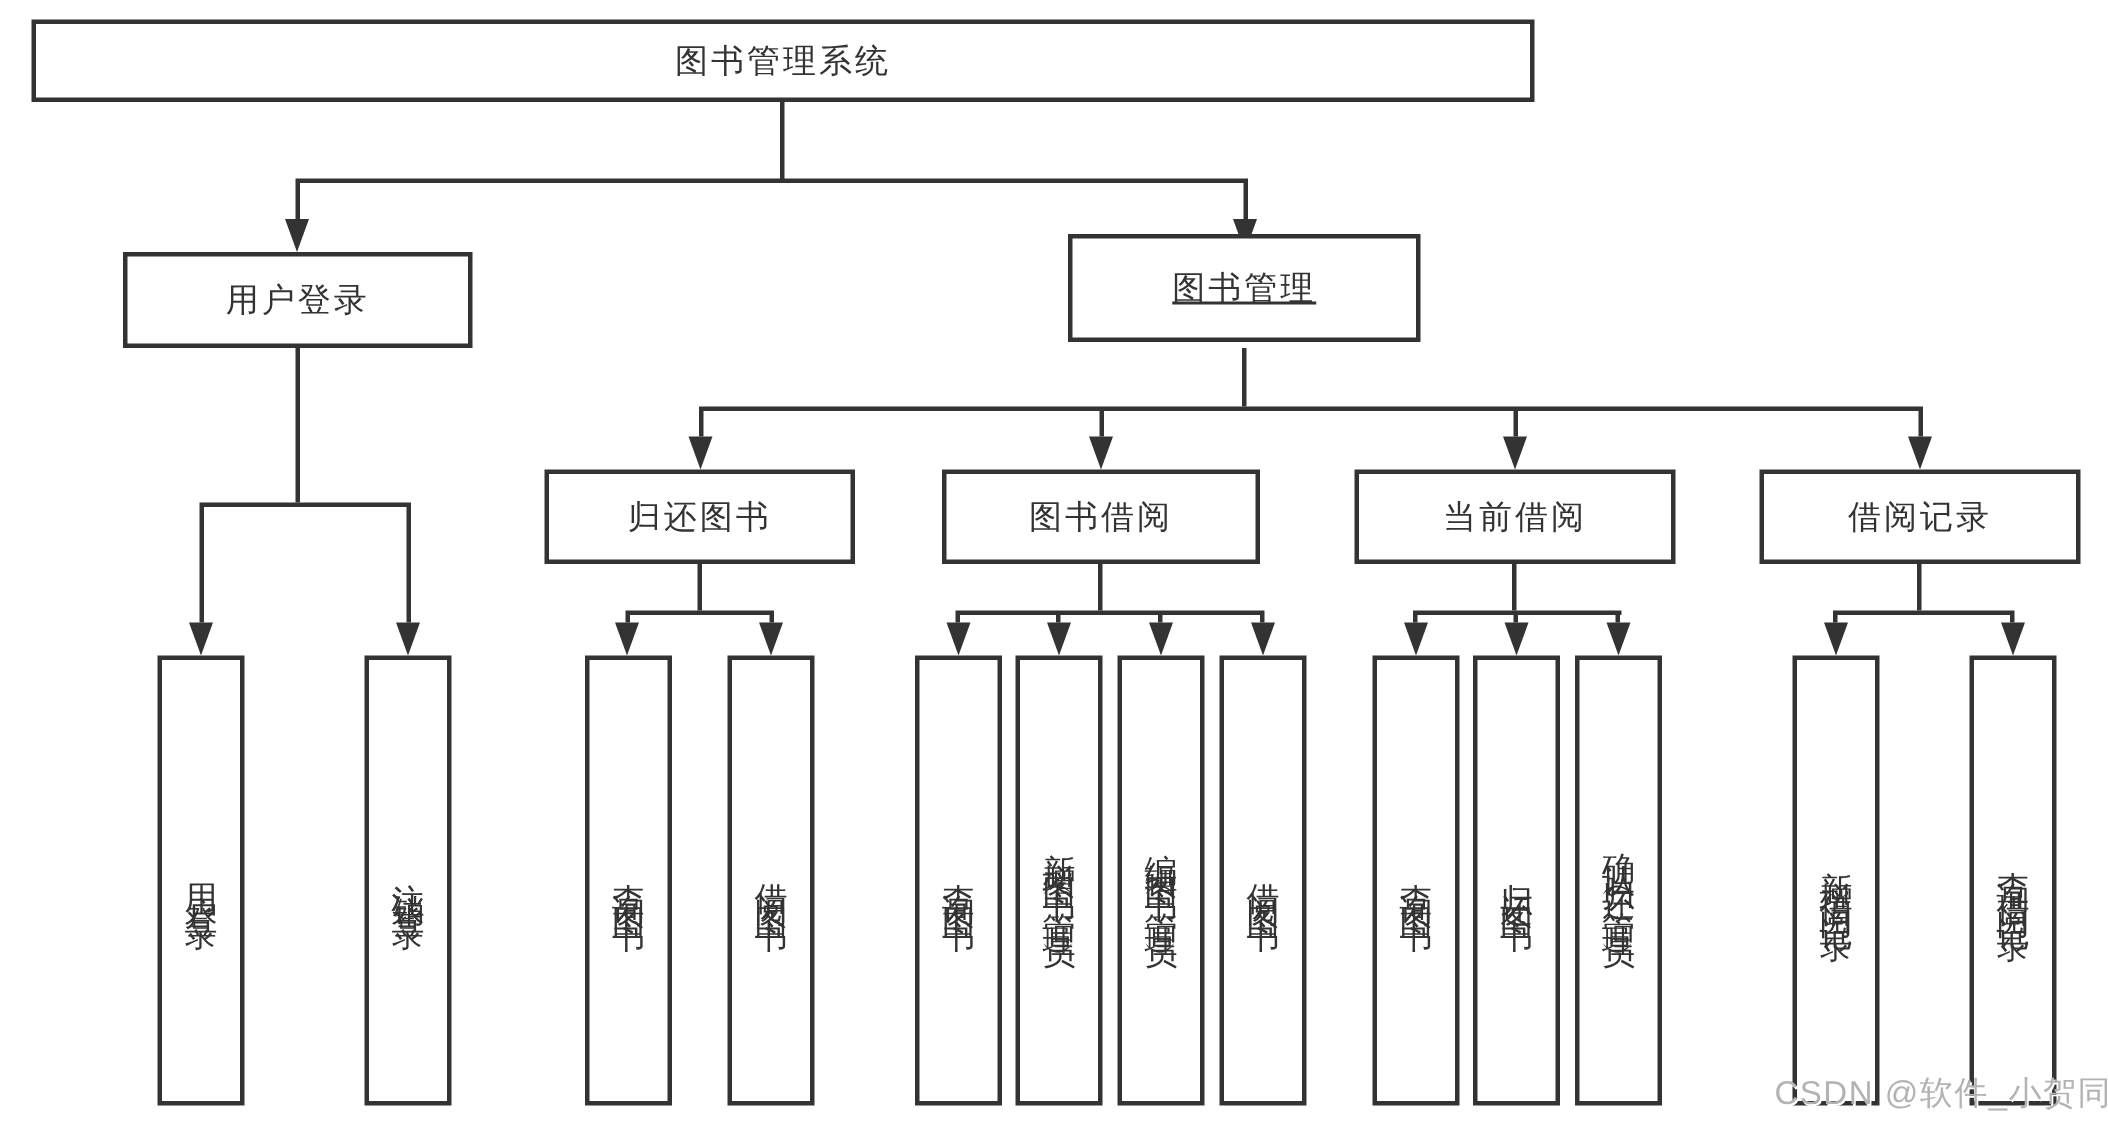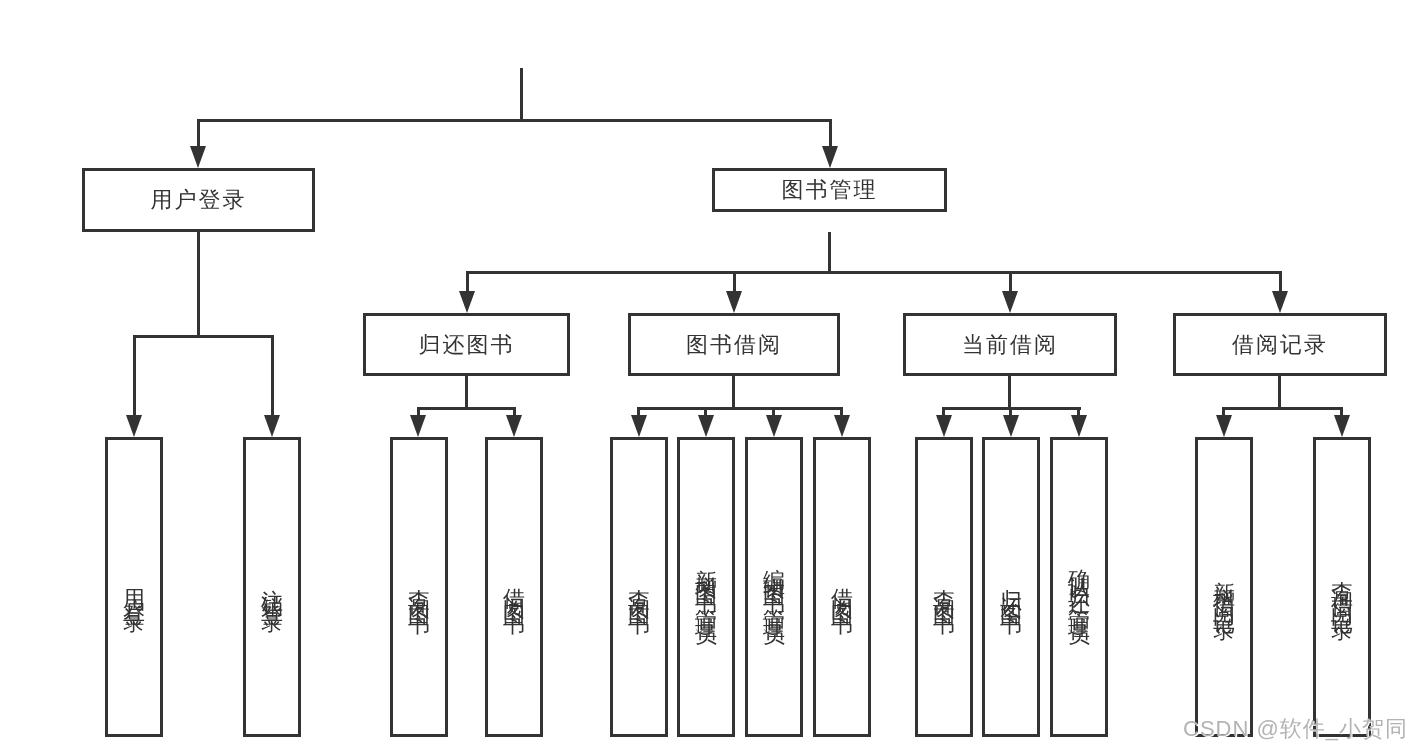--- a/index.html
+++ b/index.html
@@ -54,32 +54,35 @@
     z-index: 5;
     text-shadow: 1px 1px 0 #ffffff;
     white-space: nowrap;
   }
 </style>
 </head>
 <body>
 
 <div id="canvas">
 
+  <div class="box" style="left:21px; top:13px; width:1002px; height:55px;">
+    <span>图书管理系统</span>
+  </div>
 
   <div class="ln" style="left:520px; top:68px; width:3px; height:54px;"></div>
   <div class="ln" style="left:197px; top:119px; width:635px; height:3px;"></div>
   <div class="ln" style="left:197px; top:122px; width:3px; height:24px;"></div>
   <div class="ln" style="left:829px; top:122px; width:3px; height:24px;"></div>
   <div class="ar" style="left:190px; top:146px;"></div>
   <div class="ar" style="left:822px; top:146px;"></div>
 
   <div class="box" style="left:82px; top:168px; width:233px; height:64px;">
     <span>用户登录</span>
   </div>
-  <div class="box" style="left:712px; top:168px; width:235px; height:44px;">
+  <div class="box" style="left:712px; top:156px; width:235px; height:72px;text-decoration:underline;">
     <span>图书管理</span>
   </div>
 
   <div class="ln" style="left:197px; top:232px; width:3px; height:103px;"></div>
   <div class="ln" style="left:133px; top:335px; width:141px; height:3px;"></div>
   <div class="ln" style="left:133px; top:338px; width:3px; height:77px;"></div>
   <div class="ln" style="left:271px; top:338px; width:3px; height:77px;"></div>
   <div class="ar" style="left:126px; top:415px;"></div>
   <div class="ar" style="left:264px; top:415px;"></div>
 

